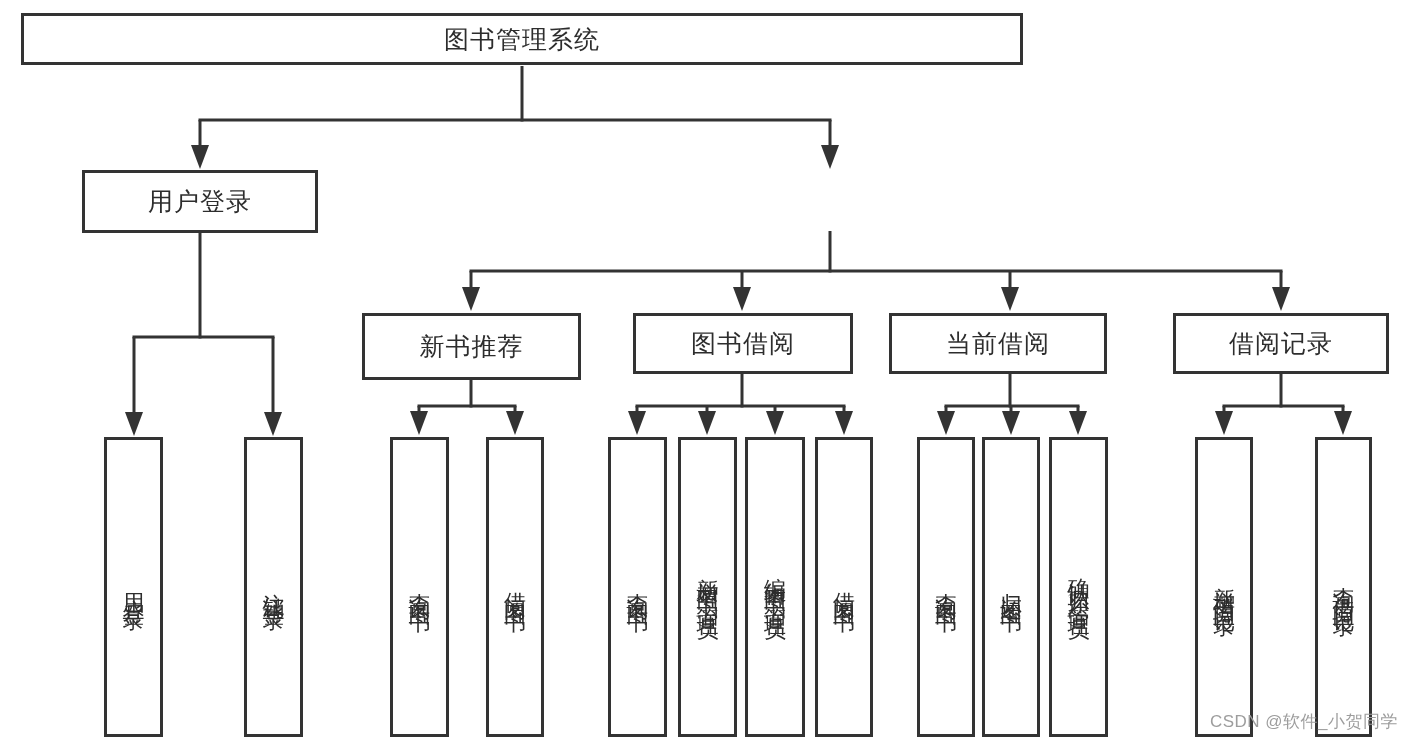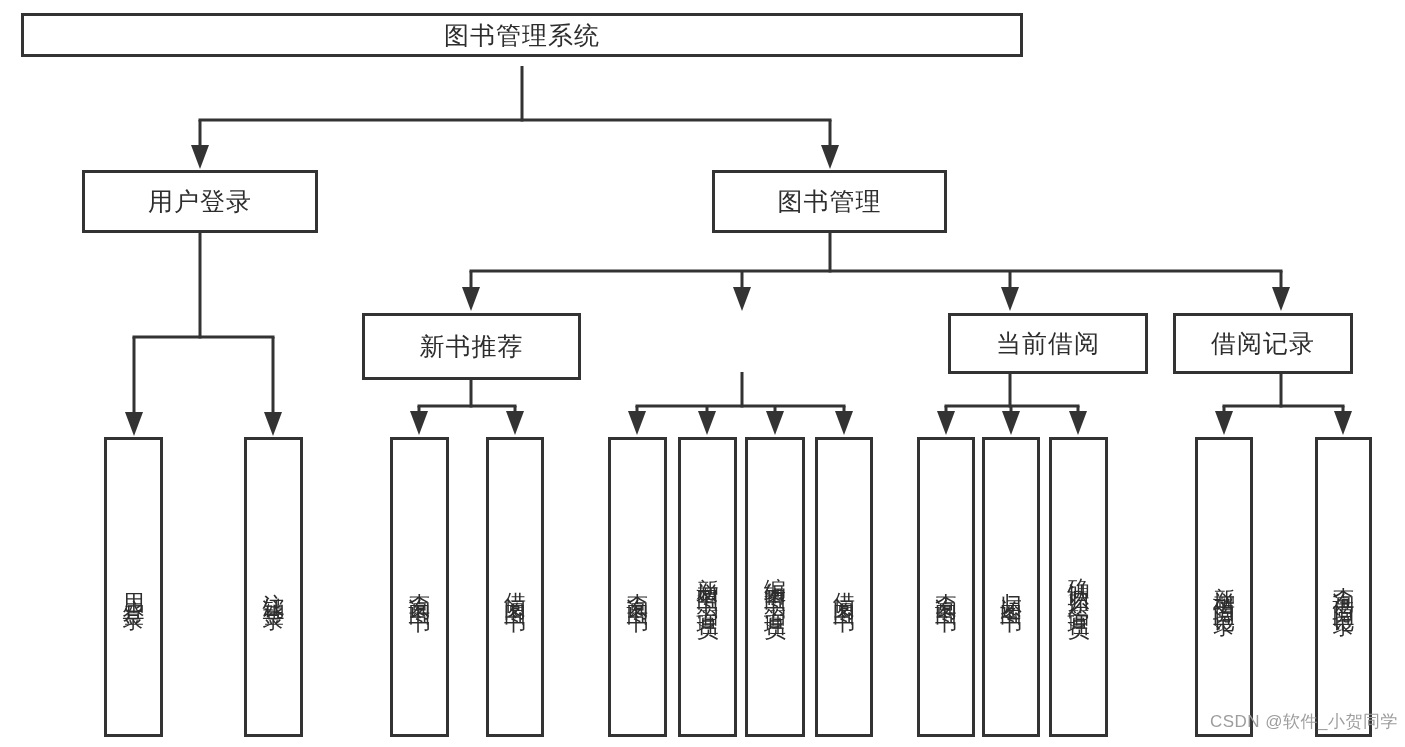--- a/index.html
+++ b/index.html
@@ -69,38 +69,38 @@
       <line x1="1078" y1="406" x2="1078" y2="415"></line>
       <polygon points="1069,411 1087,411 1078,435"></polygon>
       <line x1="1281" y1="372" x2="1281" y2="407.5"></line>
       <line x1="1222.5" y1="406" x2="1344.5" y2="406"></line>
       <line x1="1224" y1="406" x2="1224" y2="415"></line>
       <polygon points="1215,411 1233,411 1224,435"></polygon>
       <line x1="1343" y1="406" x2="1343" y2="415"></line>
       <polygon points="1334,411 1352,411 1343,435"></polygon>
     </svg>
 
-  <div class="node h" style="left:21px;top:13px;width:1002px;height:44px">
+  <div class="node h" style="left:21px;top:13px;width:1002px;height:52px">
     <span>图书管理系统</span>
   </div>
 
   <div class="node h" style="left:82px;top:170px;width:236px;height:63px">
     <span>用户登录</span>
   </div>
-  <div class="node h" style="left:712px;top:170px;width:235px;height:63px">
-    <span>图书管理</span>
-  </div>
 
   <div class="node h" style="left:362px;top:313px;width:219px;height:67px">
     <span>新书推荐</span>
   </div>
-  <div class="node h" style="left:948px;top:313px;width:200px;height:61px">
+  <div class="node h" style="left:633px;top:313px;width:220px;height:61px">
+    <span>图书借阅</span>
+  </div>
+  <div class="node h" style="left:889px;top:313px;width:218px;height:61px">
     <span>当前借阅</span>
   </div>
-  <div class="node h" style="left:1173px;top:313px;width:180px;height:61px">
+  <div class="node h" style="left:1173px;top:313px;width:216px;height:61px">
     <span>借阅记录</span>
   </div>
 
   <div class="node v" style="left:104px;top:437px;width:59px;height:300px">
     <span>用户登录</span>
   </div>
   <div class="node v" style="left:244px;top:437px;width:59px;height:300px">
     <span>注销登录</span>
   </div>
 

